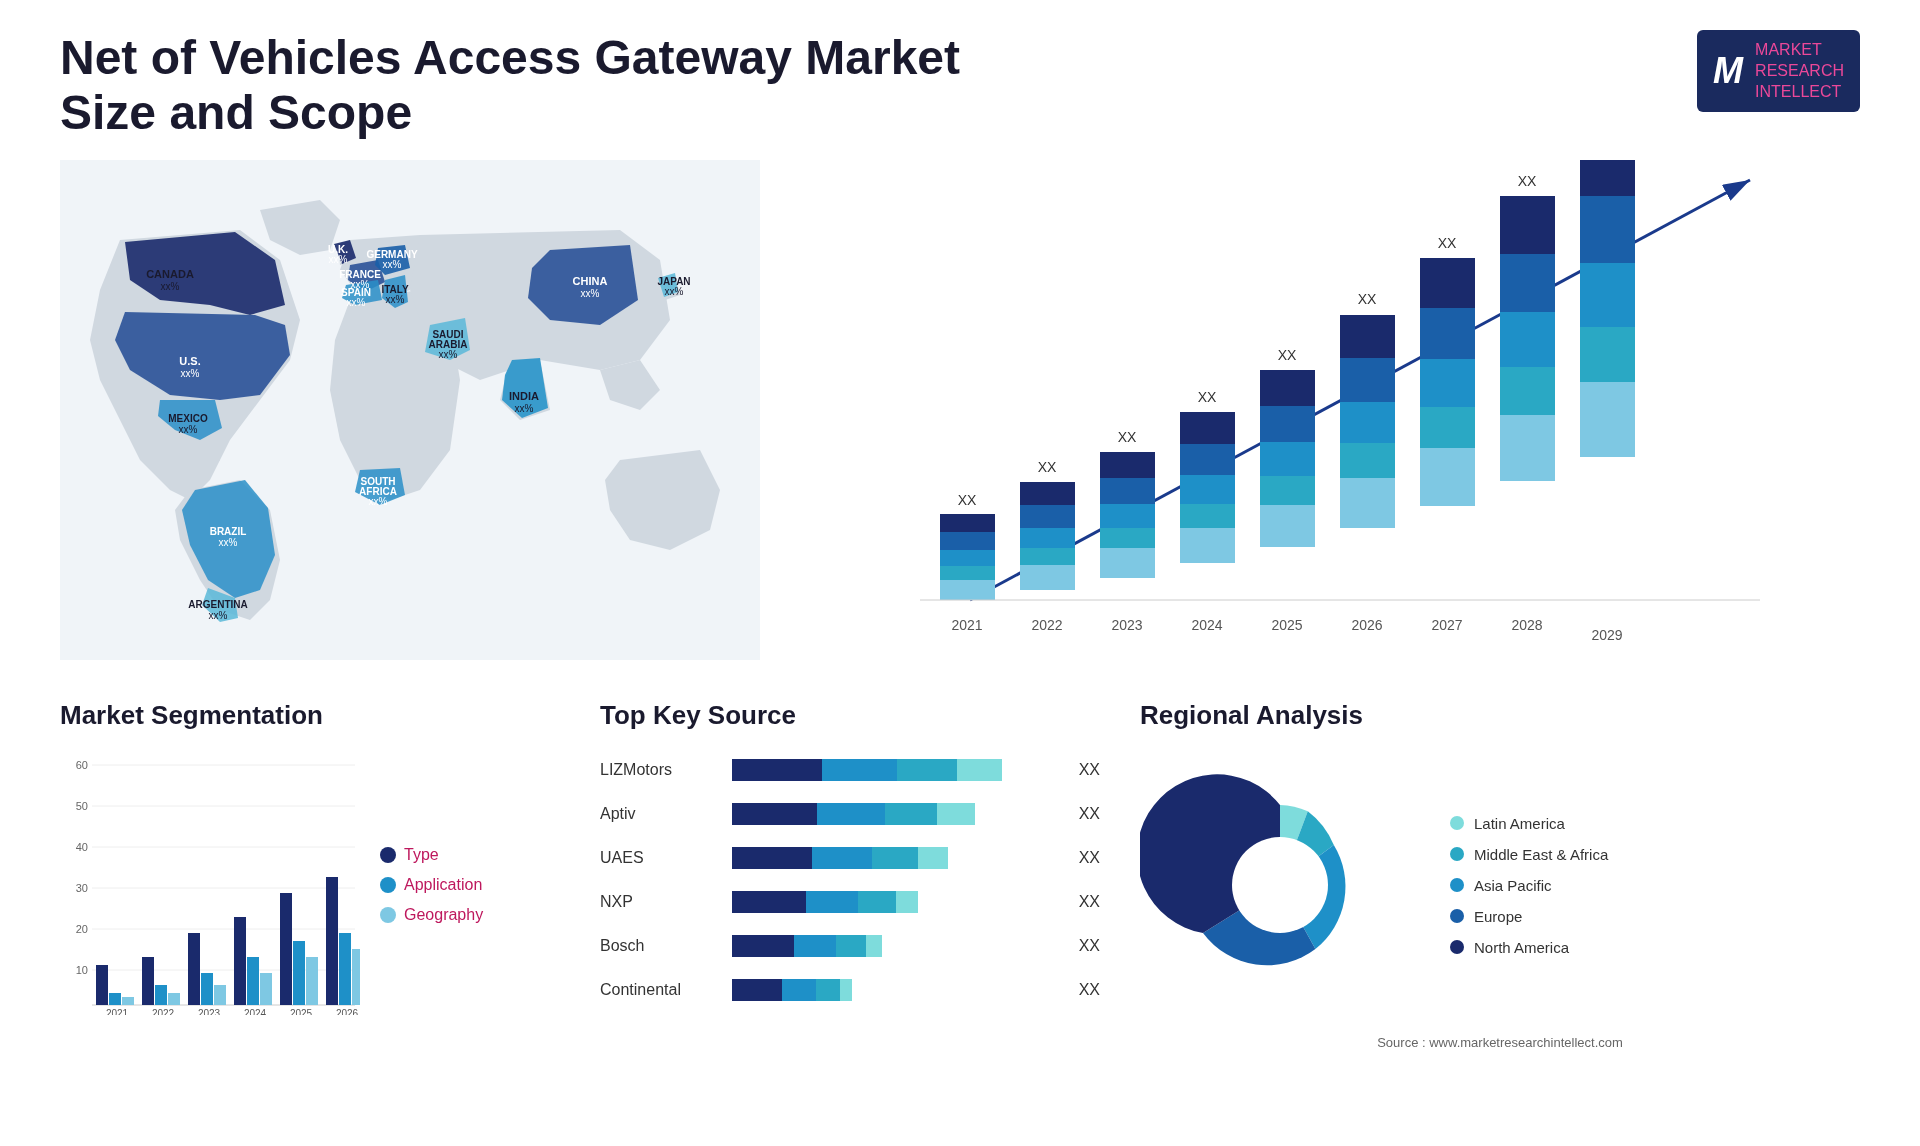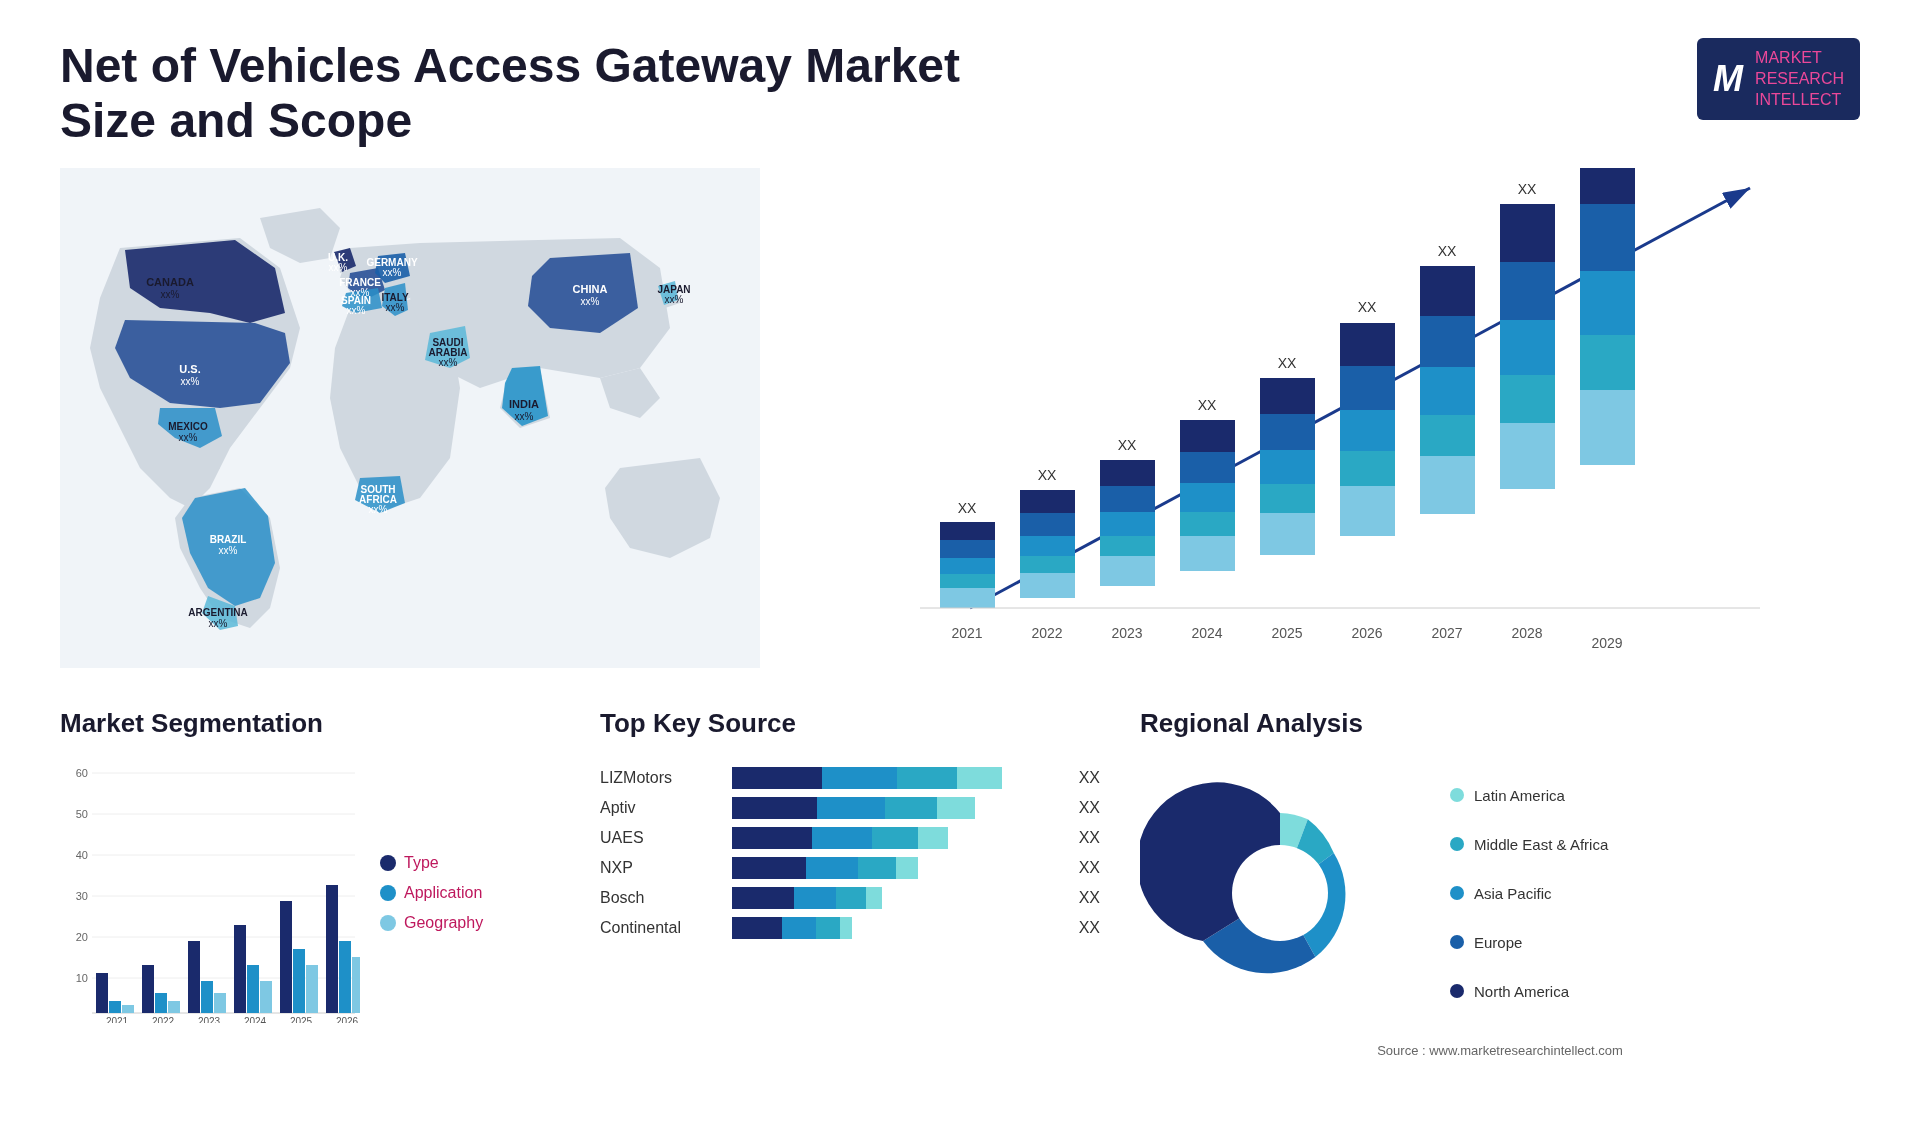--- a/index.html
+++ b/index.html
@@ -15,21 +15,20 @@
       width: 1920px;
       padding: 30px 60px 30px 60px;
     }
 
     
     .header {
       display: flex;
       justify-content: space-between;
       align-items: flex-start;
       margin-bottom: 20px;
-      margin-top: 8px;
     }
     .main-title {
       font-size: 48px;
       font-weight: 700;
       color: #1a1a2e;
       max-width: 900px;
       line-height: 1.15;
     }
     .logo-area {
       display: flex;
@@ -118,20 +117,21 @@
       flex-shrink: 0;
     }
 
     
     .players-container {
       flex: 0 0 500px;
     }
     .players-list {
       display: flex;
       flex-direction: column;
+      gap: 14px;
       margin-top: 8px;
     }
     .player-row {
       display: flex;
       align-items: center;
       gap: 12px;
     }
     .player-name {
       font-size: 16px;
       color: #333;
@@ -156,21 +156,21 @@
     }
     .donut-area {
       display: flex;
       gap: 30px;
       align-items: center;
       margin-top: 8px;
     }
     .regional-legend {
       display: flex;
       flex-direction: column;
-      gap: 32px;
+      gap: 14px;
     }
     .reg-legend-item {
       display: flex;
       align-items: center;
       gap: 10px;
       font-size: 15px;
       color: #333;
     }
     .reg-legend-dot {
       width: 14px;

